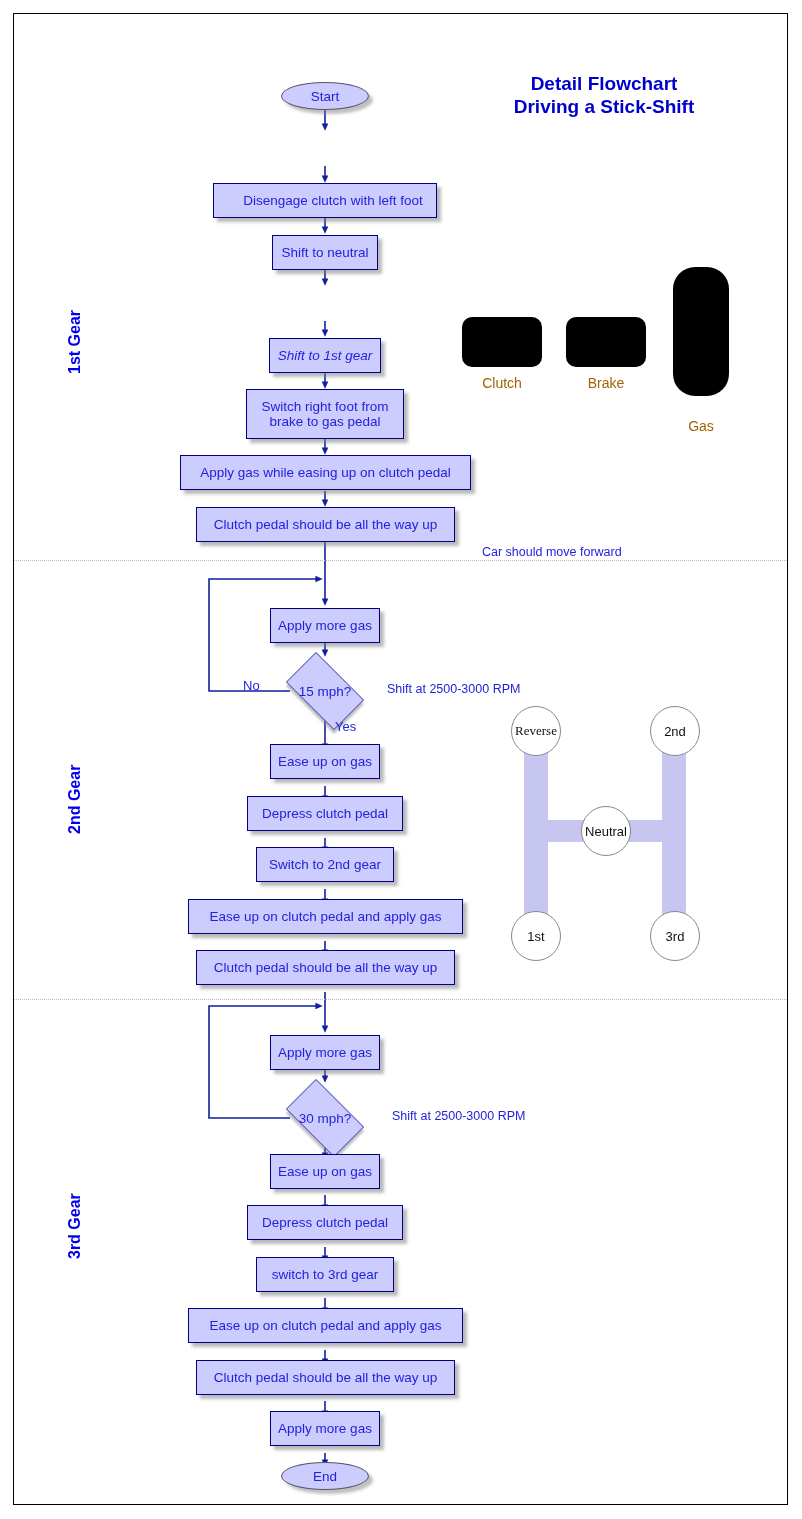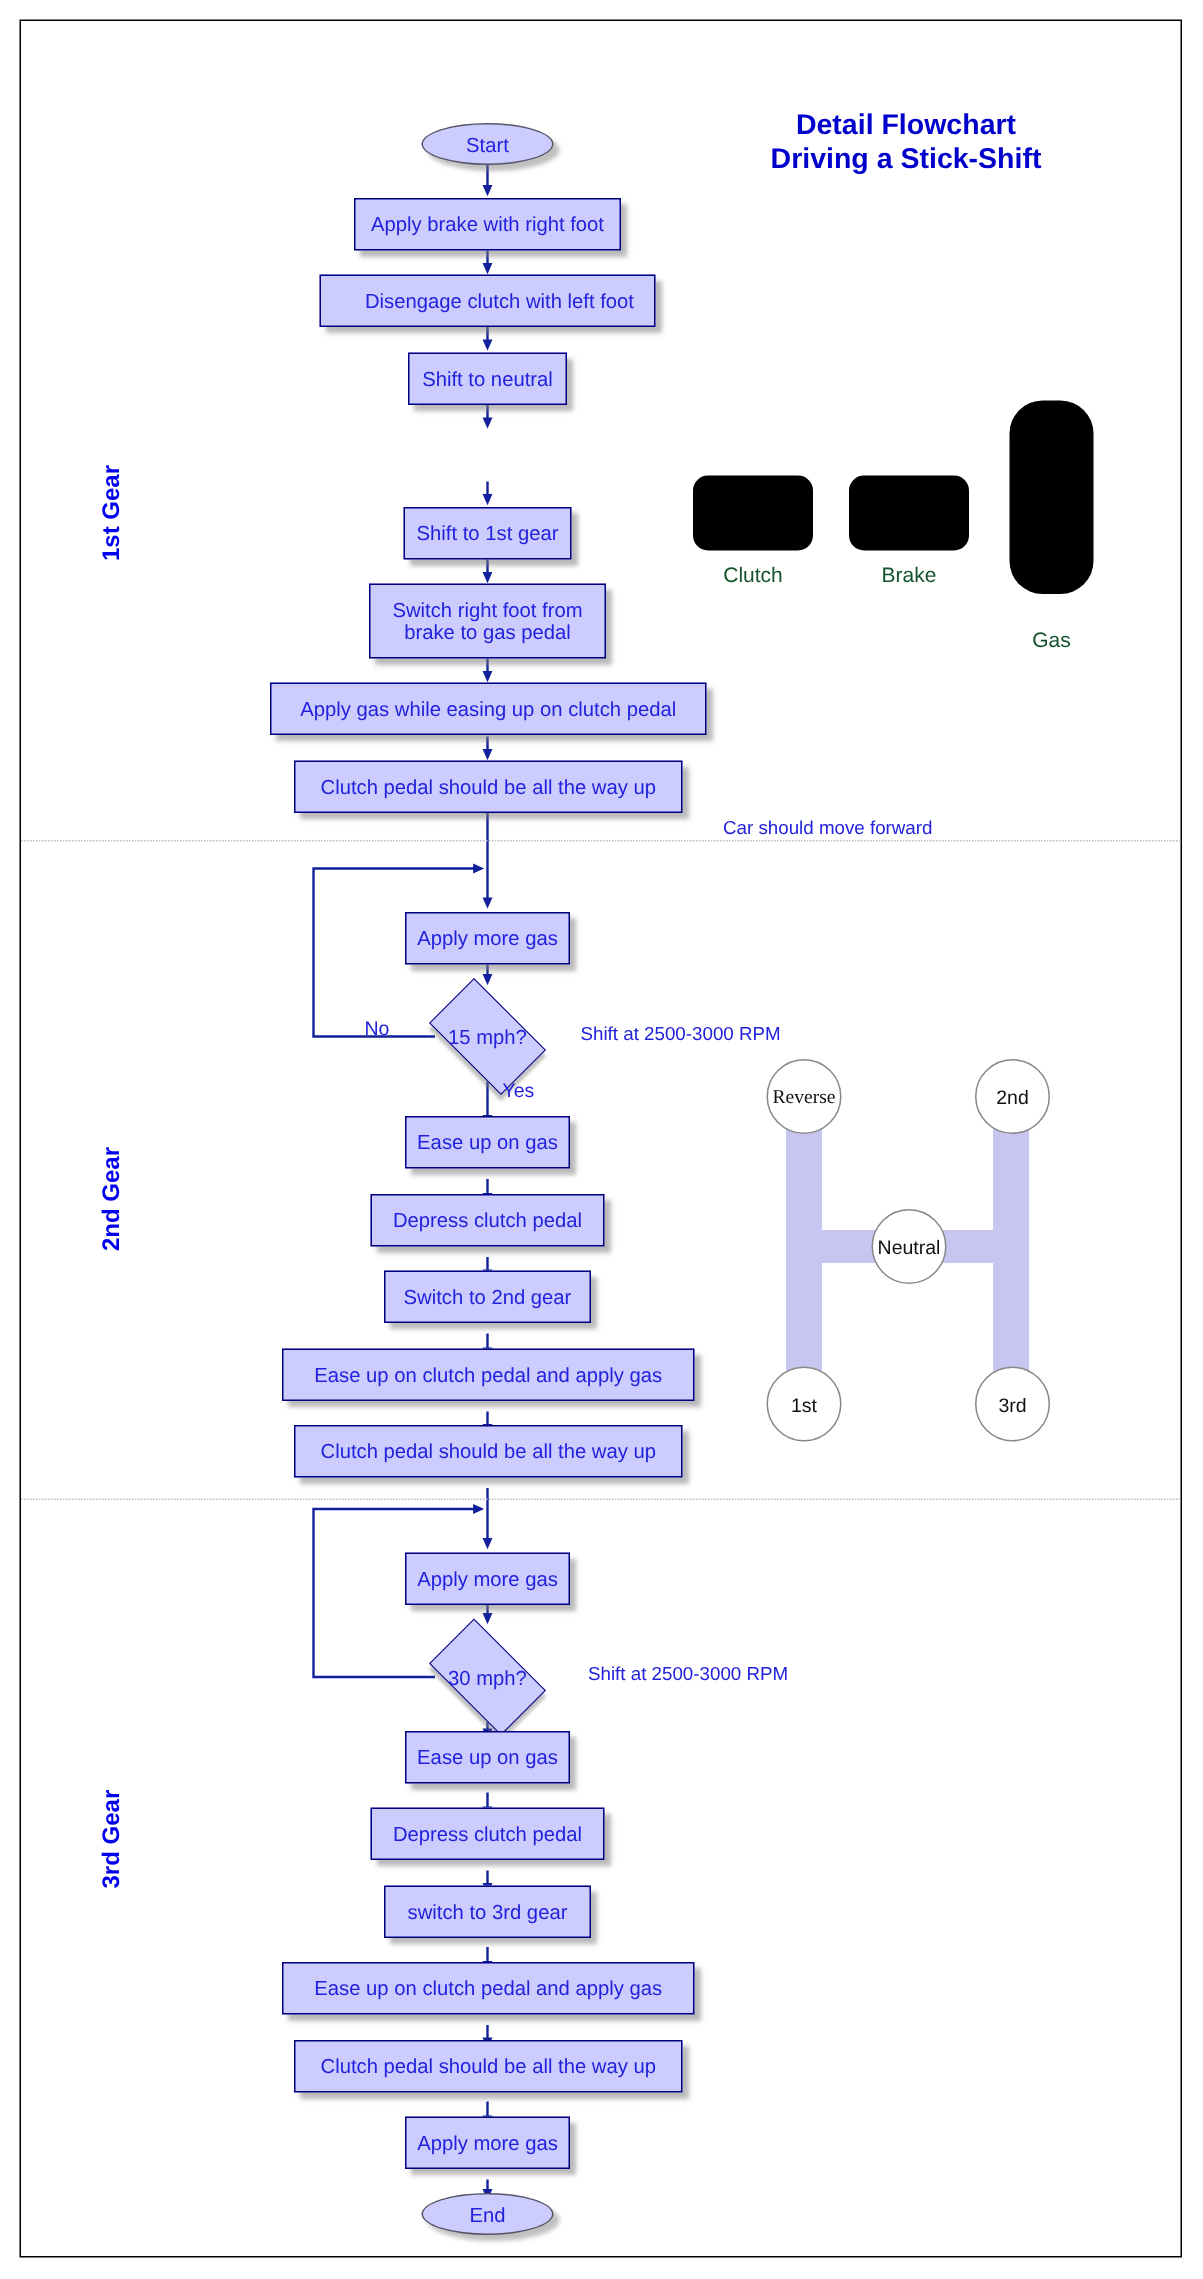--- a/index.html
+++ b/index.html
@@ -67,21 +67,21 @@
   .branch{position:absolute;color:#2222DD;font-size:13px;white-space:nowrap;z-index:6;}
 
   
   .divider{
     position:absolute;left:0;height:0;width:773px;
     border-top:1px dotted #BBB7CC;
   }
 
   
   .pedal{position:absolute;background:#000000;}
-  .pedal-label{position:absolute;color:#14532d;font-size:14px;text-align:center;white-space:nowrap;}
+  .pedal-label{position:absolute;color:#a16207;font-size:14px;text-align:center;white-space:nowrap;}
 
   
   .gbar{position:absolute;background:#C6C6F0;}
   .gcircle{
     position:absolute;box-sizing:border-box;
     background:#ffffff;border:1px solid #888888;border-radius:50%;
     color:#111111;font-size:13px;
     display:flex;align-items:center;justify-content:center;
     z-index:3;
   }
@@ -142,28 +142,27 @@
 
     <div class="band-label" style="left:52px;top:360px;">1st Gear</div>
     <div class="band-label" style="left:52px;top:820px;">2nd Gear</div>
     <div class="band-label" style="left:52px;top:1245px;">3rd Gear</div>
 
     <div class="divider" style="top:546px;"></div>
     <div class="divider" style="top:985px;"></div>
 
     <div class="term" style="left:267px;top:68px;width:88px;height:28px;">Start</div>
 
-    <div class="node" style="left:222px;top:118px;width:178px;height:35px;">Apply brake with right foot</div>
 
     <div class="node" style="left:199px;top:169px;width:224px;height:35px;padding-left:16px;">Disengage clutch with left foot</div>
 
     <div class="node" style="left:258px;top:221px;width:106px;height:35px;">Shift to neutral</div>
 
 
-    <div class="node" style="left:255px;top:324px;width:112px;height:35px;">Shift to 1st gear</div>
+    <div class="node" style="left:255px;top:324px;width:112px;height:35px;font-style:italic;">Shift to 1st gear</div>
 
     <div class="node" style="left:232px;top:375px;width:158px;height:50px;">Switch right foot from brake to gas pedal</div>
 
     <div class="node" style="left:166px;top:441px;width:291px;height:35px;">Apply gas while easing up on clutch pedal</div>
 
     <div class="node" style="left:182px;top:493px;width:259px;height:35px;">Clutch pedal should be all the way up</div>
 
     <div class="note" style="left:468px;top:531px;">Car should move forward</div>
 
     <div class="pedal" style="left:448px;top:303px;width:80px;height:50px;border-radius:10px;"></div>

